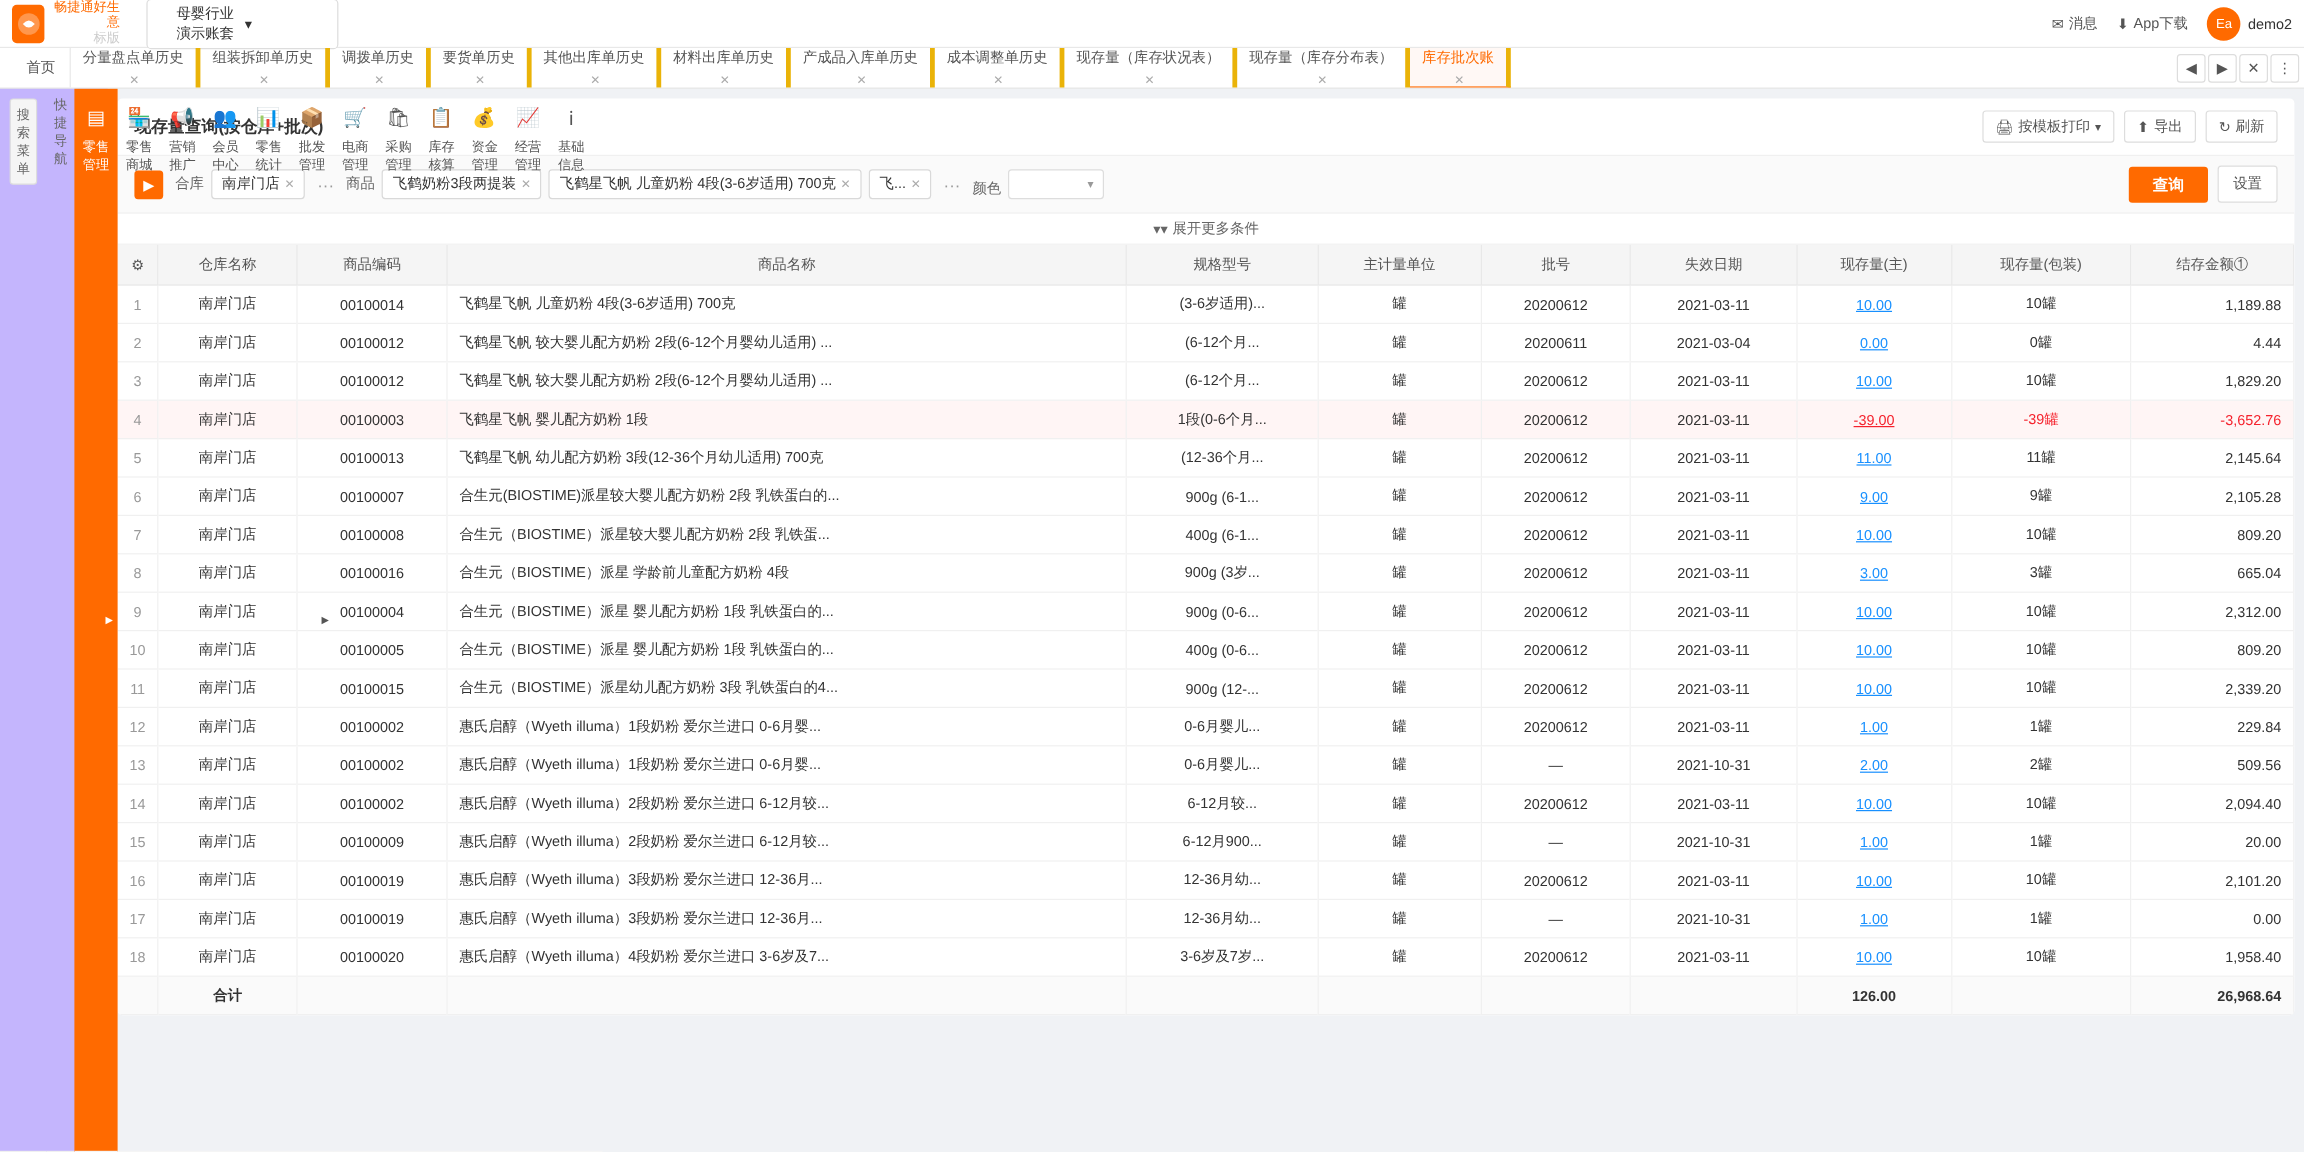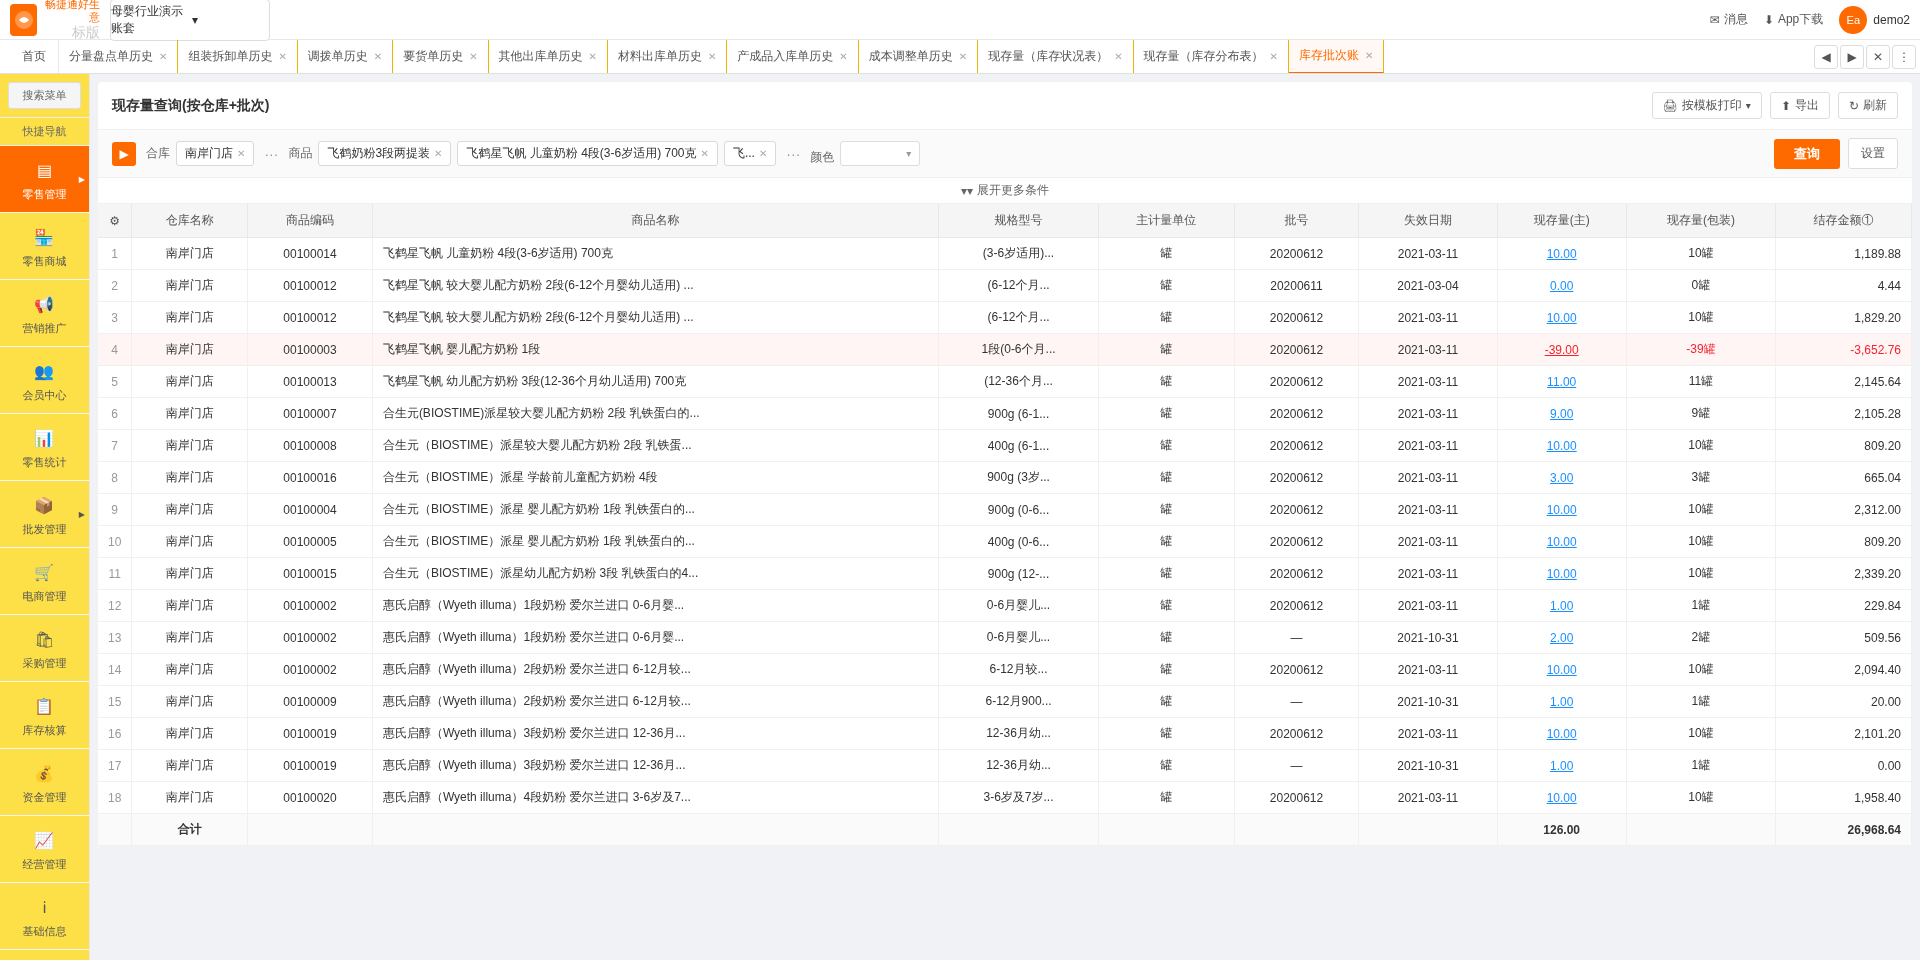--- a/index.html
+++ b/index.html
@@ -6,48 +6,48 @@
     body { font-family: 'Microsoft YaHei', Arial, sans-serif; font-size: 12px; background: #f5f5f5; color: #333; overflow: hidden; }
 
     
     .top-bar {
       display: flex; align-items: center; background: #fff; height: 40px;
       border-bottom: 1px solid #e8e8e8; padding: 0 10px; gap: 10px;
     }
     .logo-area { display: flex; align-items: center; gap: 6px; width: 90px; text-align: right; }
     .logo-icon { width: 32px; height: 32px; background: #ff6a00; border-radius: 4px; display: flex; align-items: center; justify-content: center; color: white; font-size: 10px; font-weight: bold; }
     .logo-text { font-size: 11px; color: #ff6a00; line-height: 1.2; }
-    .dropdown-selector { display: flex; align-items: center; gap: 4px; border: 1px solid #ddd; border-radius: 4px; padding: 3px 0; font-size: 12px; cursor: pointer; background: #fff; min-width: 160px; }
+    .dropdown-selector { display: flex; align-items: center; gap: 4px; border: 1px solid #ddd; border-radius: 4px; padding: 3px 24px; font-size: 12px; cursor: pointer; background: #fff; min-width: 160px; margin-left: 12px; }
     .dropdown-selector span { flex: 1; }
     .top-right { margin-left: auto; display: flex; align-items: center; gap: 16px; }
     .top-icon-btn { display: flex; align-items: center; gap: 4px; cursor: pointer; color: #555; font-size: 12px; }
     .avatar { width: 28px; height: 28px; border-radius: 50%; background: #ff6a00; display: flex; align-items: center; justify-content: center; color: white; font-size: 11px; }
     .user-name { font-size: 12px; color: #333; }
 
     
     .tab-bar {
       display: flex; align-items: center; background: #fff; height: 34px;
       border-bottom: 1px solid #e0e0e0; padding: 0 0 0 10px; overflow: hidden;
     }
     .tab-item {
       display: flex; align-items: center; gap: 4px; padding: 0 10px; height: 34px;
-      border-right: 1px solid #eab308; cursor: pointer; white-space: nowrap;
-      font-size: 12px; color: #555; flex-shrink: 0;
+      border-right: 4px solid #eab308; cursor: pointer; white-space: nowrap;
+      font-size: 12px; color: #555; flex-shrink: 0; flex-direction: column;
     }
     .tab-item.active { color: #ff6a00; border-bottom: 2px solid #ff6a00; background: #fff8f5; }
     .tab-close { color: #aaa; font-size: 10px; cursor: pointer; margin-left: 2px; }
     .tab-home { padding: 0 12px; font-size: 12px; color: #555; height: 34px; display: flex; align-items: center; border-right: 1px solid #e8e8e8; }
     .tab-nav-btns { display: flex; align-items: center; margin-left: auto; padding-right: 4px; gap: 2px; }
     .tab-nav-btn { width: 24px; height: 24px; display: flex; align-items: center; justify-content: center; border: 1px solid #ddd; border-radius: 3px; cursor: pointer; color: #555; font-size: 12px; }
 
     
     .layout { display: flex; height: calc(100vh - 74px); }
 
     
-    .sidebar { width: 90px; background: #fde047; border-right: 1px solid #e8e8e8; display: flex; flex-direction: column; }
+    .sidebar { width: 90px; background: #c4b5fd; border-right: 1px solid #e8e8e8; display: flex; }
     .sidebar-search { padding: 8px; border-bottom: 1px solid #f0f0f0; }
     .sidebar-search-btn { width: 100%; padding: 5px; background: #f5f5f5; border: 1px solid #ddd; border-radius: 3px; cursor: pointer; font-size: 11px; color: #666; text-align: center; }
     .sidebar-shortcut { padding: 6px; border-bottom: 1px solid #f0f0f0; font-size: 11px; color: #666; text-align: center; cursor: pointer; }
     .sidebar-item {
       padding: 10px 4px; text-align: center; cursor: pointer; font-size: 11px;
       color: #555; display: flex; flex-direction: column; align-items: center; gap: 3px;
       border-bottom: 1px solid #f5f5f5; position: relative;
     }
     .sidebar-item.active { background: #ff6a00; color: #fff; }
     .sidebar-item .icon-circle { width: 28px; height: 28px; display: flex; align-items: center; justify-content: center; font-size: 16px; }
@@ -111,21 +111,21 @@
 <div class="top-bar">
   <div class="logo-area">
     <div class="logo-icon">
       <svg width="20" height="20" viewBox="0 0 20 20" fill="none">
         <circle cx="10" cy="10" r="9" fill="white" opacity="0.3"></circle>
         <path d="M5 10 Q10 4 15 10 Q10 16 5 10Z" fill="white"></path>
       </svg>
     </div>
     <div class="logo-text">
       <div>畅捷通好生意</div>
-      <div style="font-size:14px;color:#ccc;">标版</div>
+      <div style="font-size:11px;color:#ccc;">标版</div>
     </div>
   </div>
   <div class="dropdown-selector">
     <span>母婴行业演示账套</span>
     <span>▾</span>
   </div>
   <div class="top-right">
     <div class="top-icon-btn">
       <span>✉</span>
       <span>消息</span>

